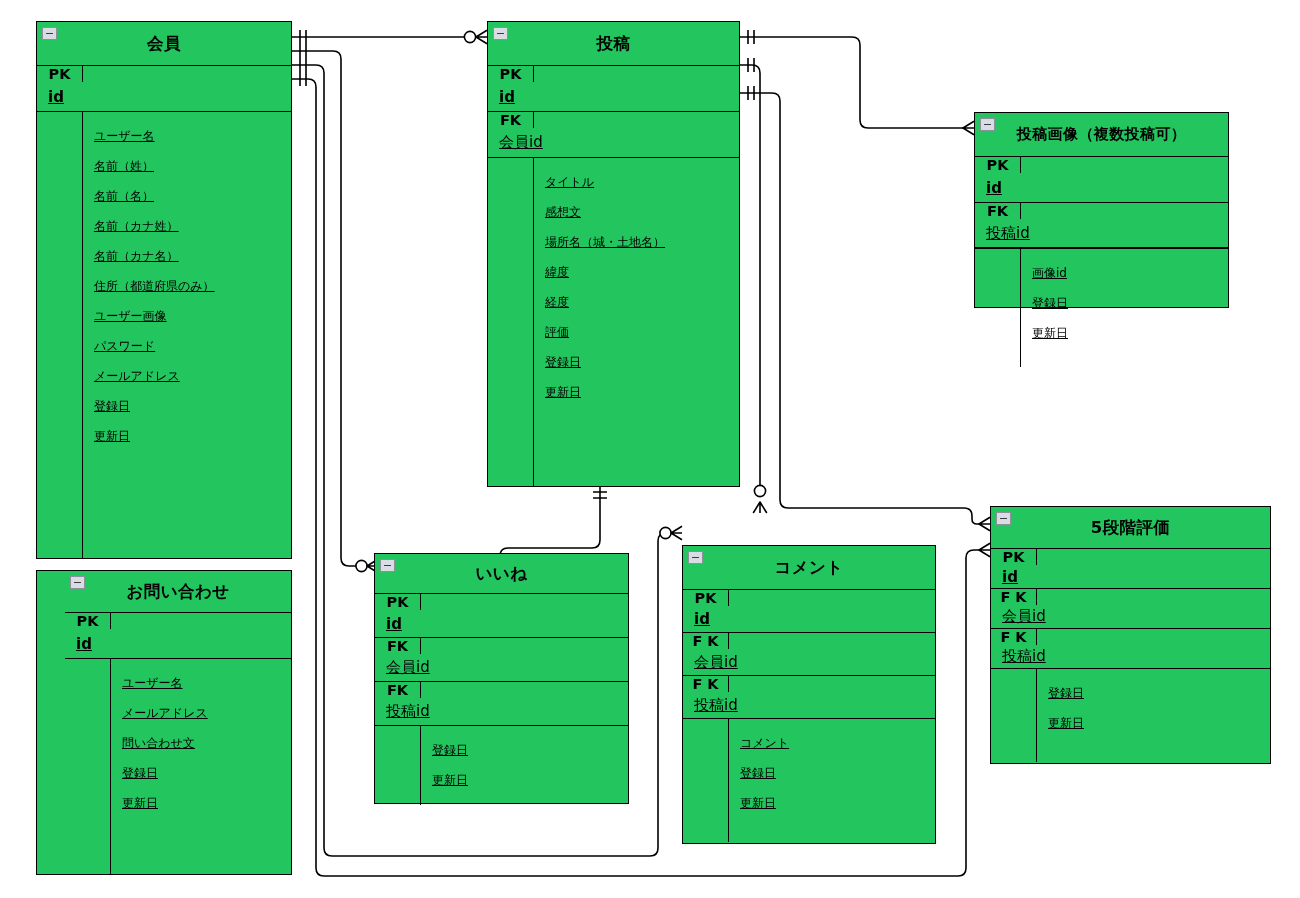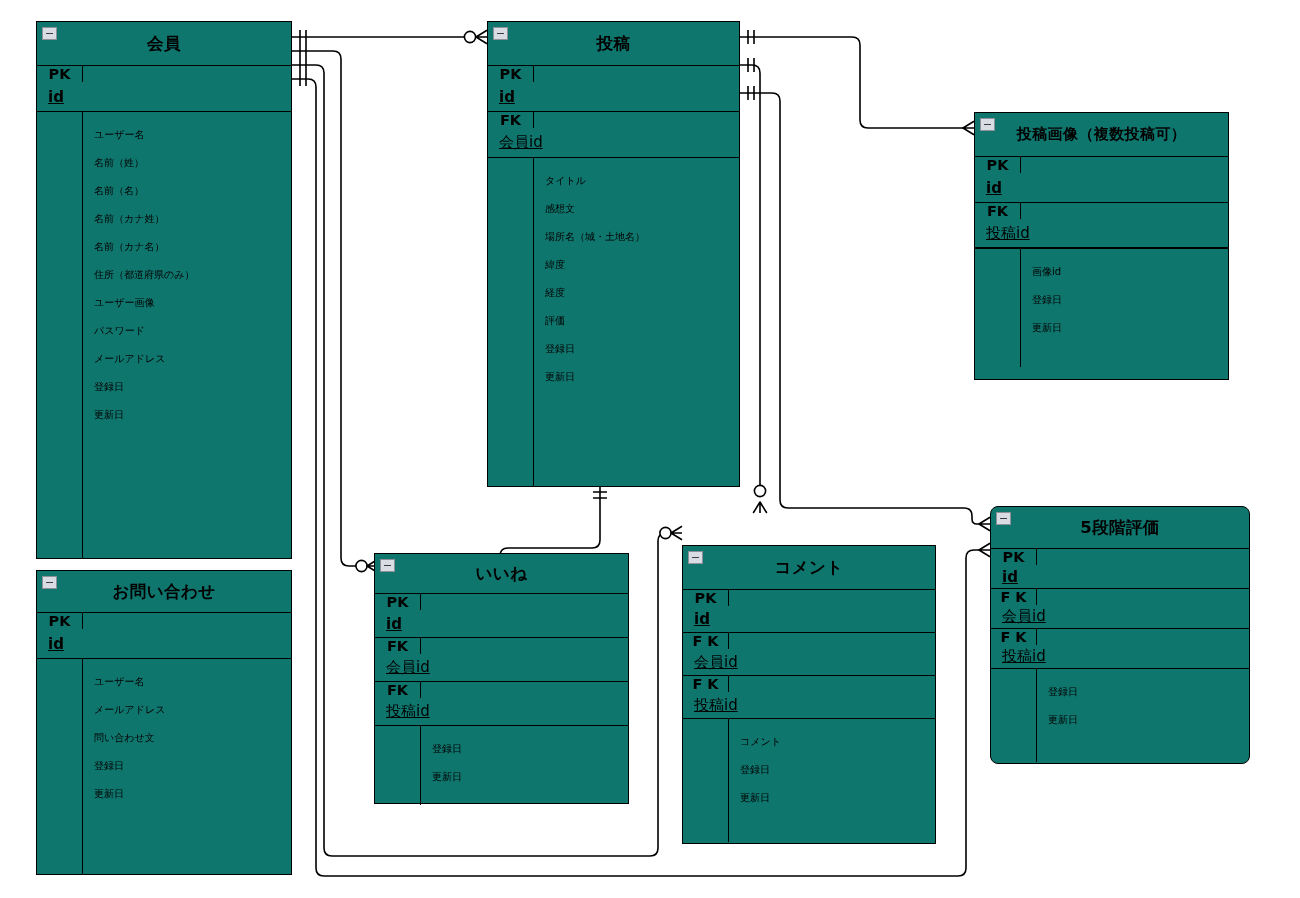--- a/index.html
+++ b/index.html
@@ -6,21 +6,21 @@
   #canvas{
     position:relative;
     width:1300px;height:898px;
     background:#ffffff;
     font-family:"DejaVu Sans","Liberation Sans",sans-serif;
     overflow:hidden;
   }
   #wires{position:absolute;left:0;top:0;width:1300px;height:898px;pointer-events:none;}
   .entity{
     position:absolute;
-    background:#0f766e;
+    background:#22c55e;
     border:1.6px solid #000000;
     box-sizing:border-box;
     z-index:5;
   }
   .ent-head{
     position:relative;
     height:44px;
     border-bottom:1.6px solid #000000;
     display:flex;align-items:center;justify-content:center;
     box-sizing:border-box;
@@ -68,23 +68,24 @@
   .attrblock .k{
     width:46px;min-width:46px;
     border-right:1.6px solid #000000;
     box-sizing:border-box;
   }
   .attrblock .list{
     flex:1;box-sizing:border-box;
     padding:9px 0 12px 11px;
   }
   .attrblock .list div{
-    font-size:10px;color:#000;
+    font-size:12px;color:#000;
     line-height:1.0;
     padding:9px 0;
+    text-decoration:underline;
   }
   .thickdiv{border-bottom:2.6px solid #000;}
 </style>
 </head>
 <body>
 
 <div id="canvas">
 
   <svg id="wires" viewBox="0 0 1300 898" xmlns="http://www.w3.org/2000/svg">
     <g fill="none" stroke="#000000" stroke-width="1.6" stroke-linecap="butt" stroke-linejoin="round">
@@ -185,21 +186,21 @@
         <div>場所名（城・土地名）</div>
         <div>緯度</div>
         <div>経度</div>
         <div>評価</div>
         <div>登録日</div>
         <div>更新日</div>
       </div>
     </div>
   </div>
 
-  <div class="entity" style="left:974px;top:112px;width:255px;height:268px;">
+  <div class="entity" style="left:974px;top:112px;width:255px;height:196px;">
     <div class="ent-head" style="height:44px;">
       <span class="collapse-icon">
           <i></i>
         </span>
       <span class="ent-title" style="font-size:15px;padding:0 22px;">投稿画像（複数投稿可）</span>
     </div>
     <div class="row keyrow">
       <div class="k">PK</div>
       <div class="v pktext">id</div>
     </div>
@@ -210,21 +211,21 @@
     <div class="attrblock" style="height:118px;">
       <div class="k"></div>
       <div class="list">
         <div>画像id</div>
         <div>登録日</div>
         <div>更新日</div>
       </div>
     </div>
   </div>
 
-  <div class="entity" style="left:36px;top:570px;width:256px;height:305px;">
+  <div class="entity" style="left:36px;top:570px;width:256px;height:305px;padding-left:28px;">
     <div class="ent-head" style="height:42px;">
       <span class="collapse-icon">
           <i></i>
         </span>
       <span class="ent-title">お問い合わせ</span>
     </div>
     <div class="row keyrow">
       <div class="k">PK</div>
       <div class="v pktext">id</div>
     </div>
@@ -290,21 +291,21 @@
     <div class="attrblock" style="height:123px;">
       <div class="k"></div>
       <div class="list">
         <div>コメント</div>
         <div>登録日</div>
         <div>更新日</div>
       </div>
     </div>
   </div>
 
-  <div class="entity" style="left:990px;top:506px;width:260px;height:258px;border-radius:8px;">
+  <div class="entity" style="left:990px;top:506px;width:281px;height:258px;">
     <div class="ent-head" style="height:42px;">
       <span class="collapse-icon">
           <i></i>
         </span>
       <span class="ent-title">5段階評価</span>
     </div>
     <div class="row keyrow" style="height:40px;">
       <div class="k">PK</div>
       <div class="v pktext">id</div>
     </div>

